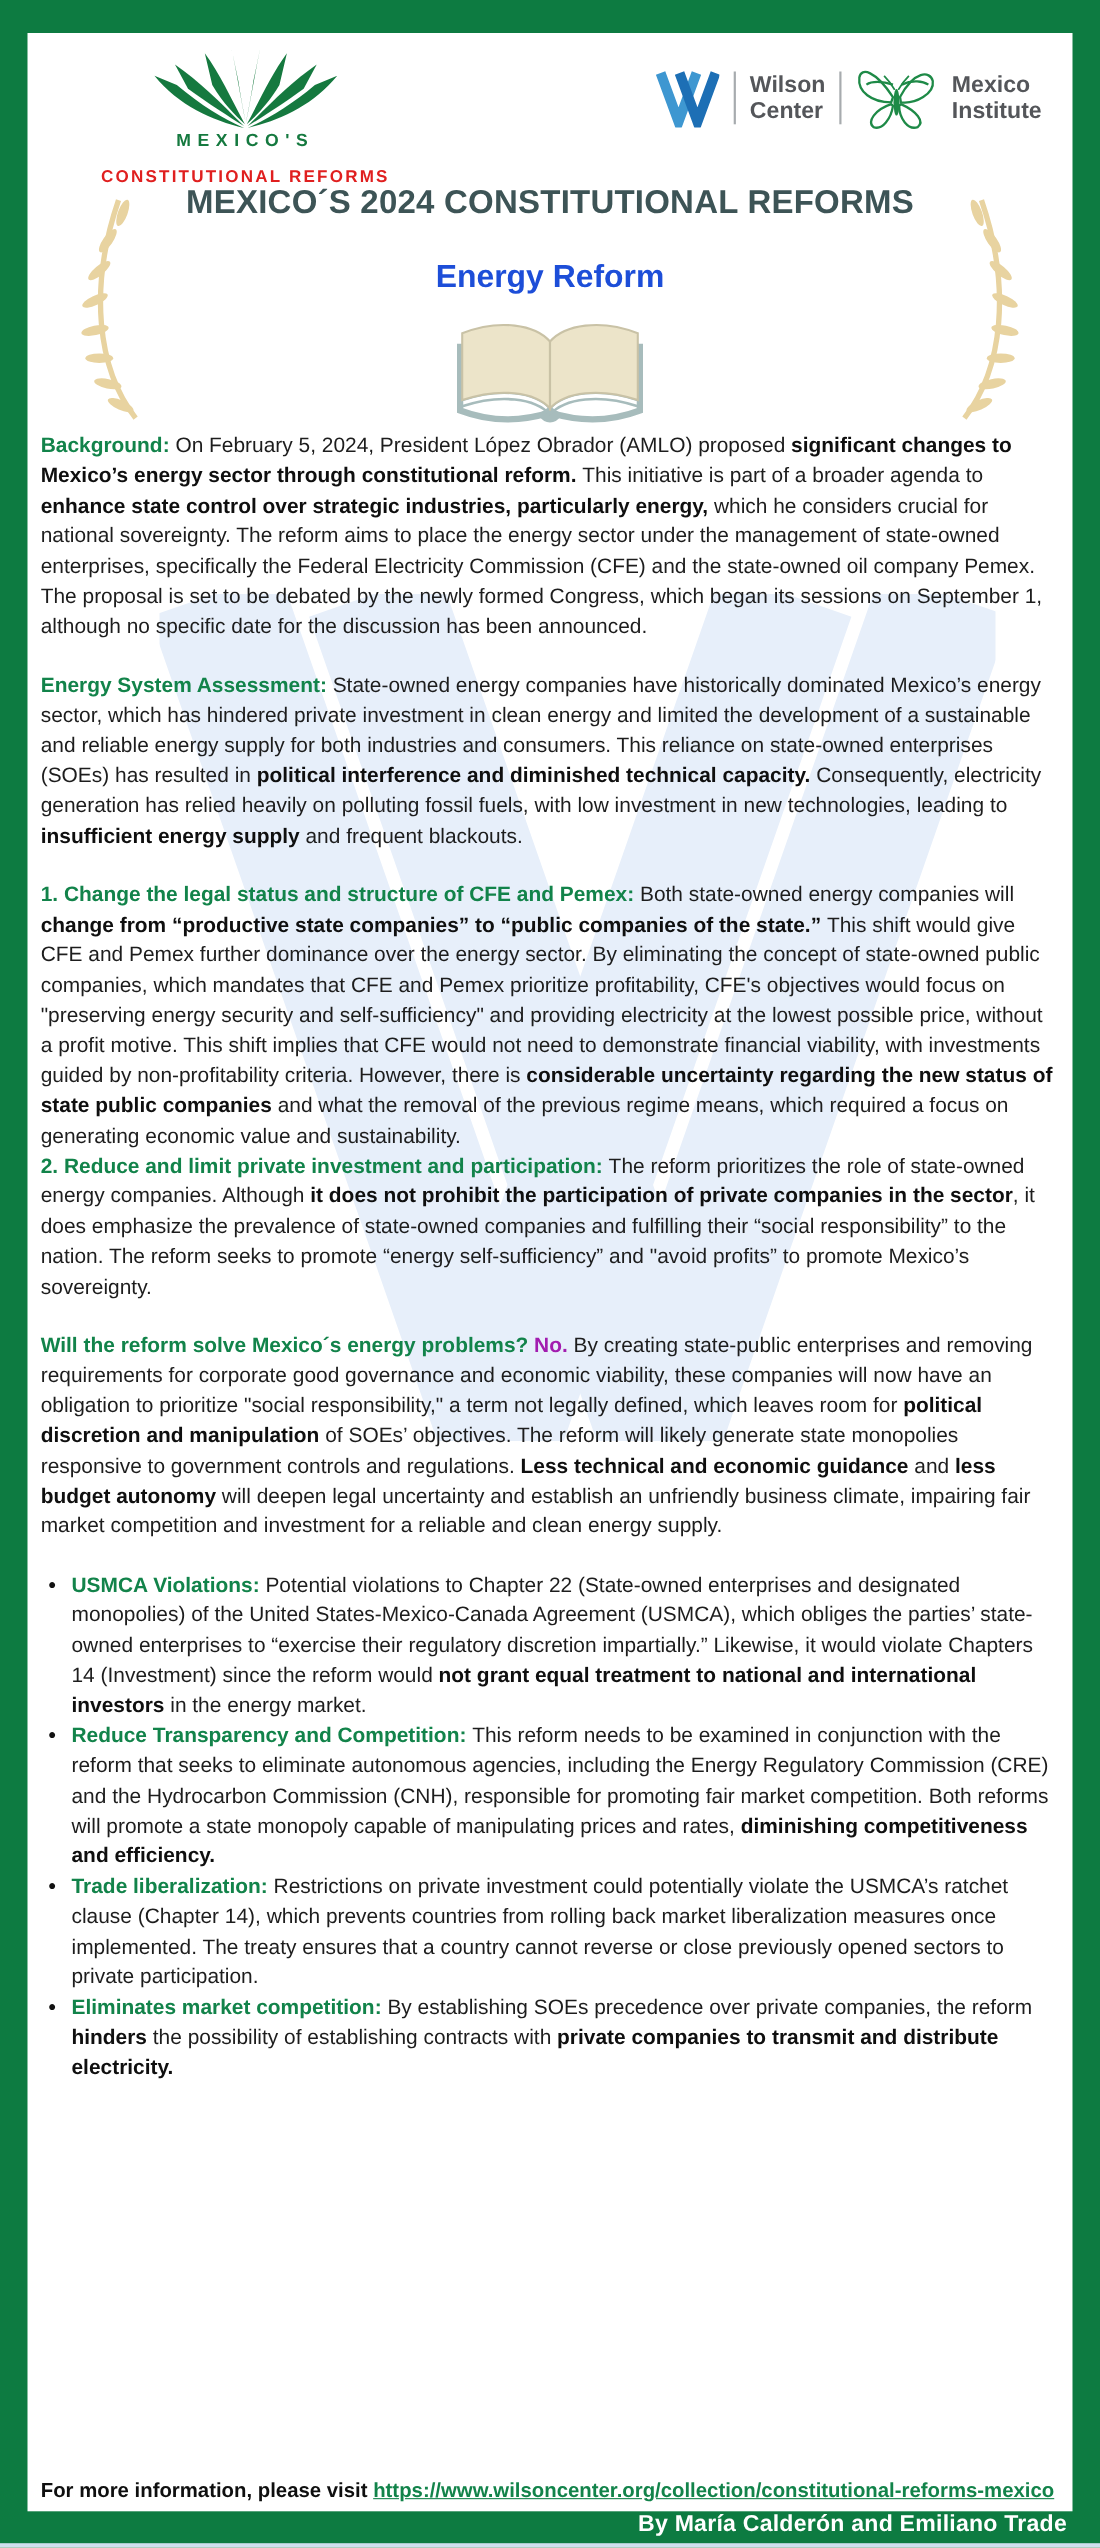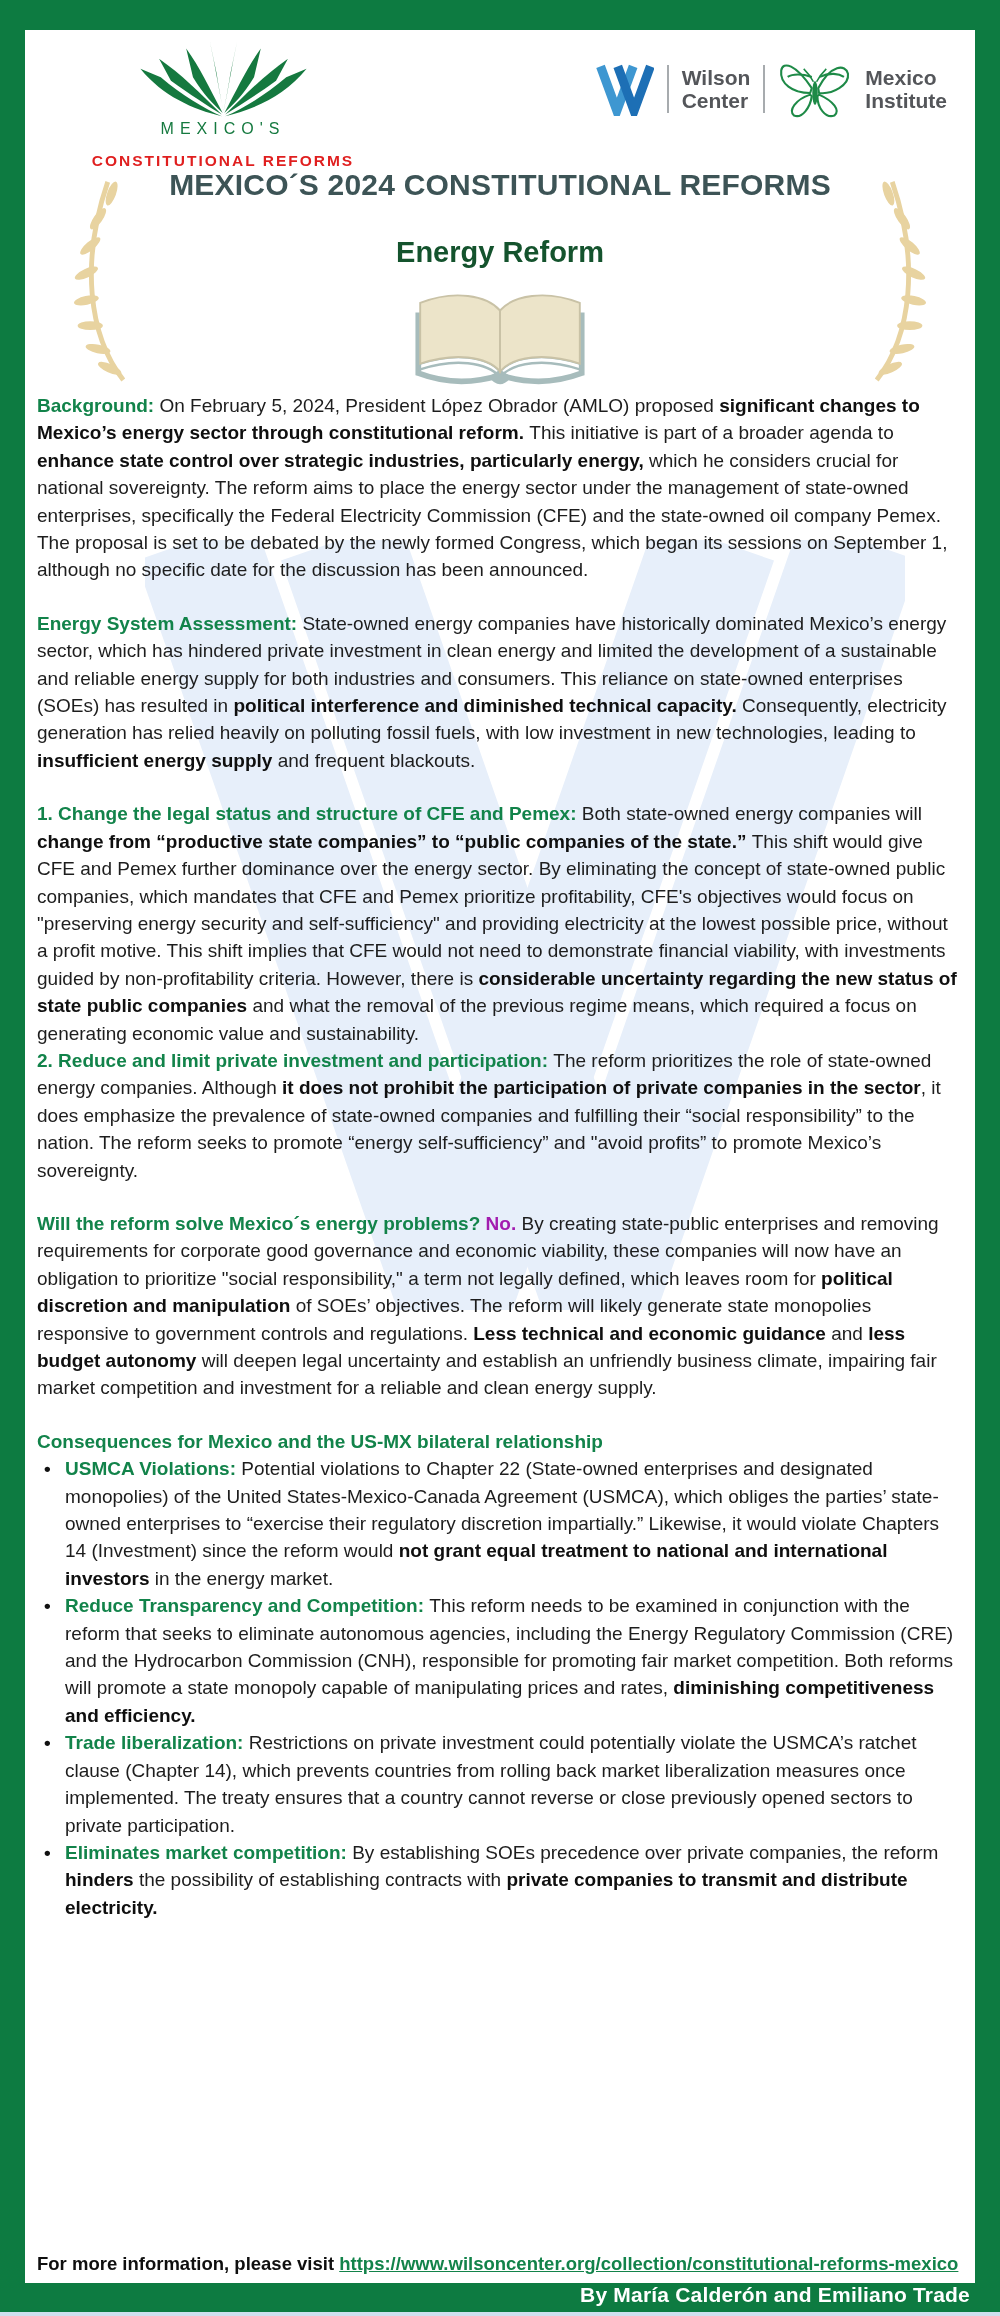--- a/index.html
+++ b/index.html
@@ -12,34 +12,34 @@
     background:#ffffff;overflow:hidden;
   }
   .bottom-strip{position:absolute;left:0;right:0;bottom:0;height:4px;background:#cfe0ee;}
   .authors{
     position:absolute;right:30px;bottom:9px;color:#ffffff;font-weight:700;
     font-size:21px;letter-spacing:.2px;z-index:3;
   }
   
   .logo-left{position:absolute;left:12px;top:10px;width:372px;text-align:center;z-index:2;}
   .logo-left svg{display:block;margin:0 auto;}
-  .logo-left .l1{color:#15793f;font-weight:400;font-size:16px;letter-spacing:6px;margin-top:2px;}
+  .logo-left .l1{color:#15793f;font-weight:700;font-size:16px;letter-spacing:6px;margin-top:2px;}
   .logo-left .l2{color:#e01f1f;font-weight:700;font-size:15.5px;letter-spacing:2px;margin-top:14px;}
   .brand-right{
     position:absolute;right:28px;top:26px;display:flex;align-items:center;gap:13px;z-index:2;
   }
   .brand-divider{width:2px;height:48px;background:#a7abae;}
   .brand-text{color:#54565a;font-weight:700;font-size:21px;line-height:23px;}
   
   .title-main{
     position:absolute;left:0;right:0;top:138px;text-align:center;color:#3d5456;
     font-size:30px;font-weight:800;letter-spacing:.2px;z-index:2;
   }
   .title-sub{
-    position:absolute;left:0;right:0;top:206px;text-align:center;color:#14532d;
+    position:absolute;left:0;right:0;top:206px;text-align:center;color:#1d4ed8;
     font-size:29px;font-weight:800;z-index:2;
   }
   .laurel{position:absolute;top:140px;z-index:1;}
   .laurel.left{left:40px;}
   .laurel.right{right:40px;transform:scaleX(-1);}
   .book{position:absolute;left:50%;top:250px;transform:translateX(-50%);z-index:2;}
   
   .watermark{position:absolute;left:120px;top:510px;z-index:0;}
   
   .body{
@@ -162,21 +162,20 @@
       <path d="M100,32 C114,16 148,10 184,24 L184,88 C148,76 114,80 100,96 Z" fill="#ece4c9" stroke="#c9c2a6" stroke-width="2"></path>
       <path d="M100,32 L100,96" stroke="#c9c2a6" stroke-width="2"></path>
     </svg>
 
     <div class="body">
       <p class="para"><span class="run run-g">Background: </span><span class="run run-n">On February 5, 2024, President López Obrador (AMLO) proposed </span><span class="run run-b">significant changes to Mexico’s energy sector through constitutional reform. </span><span class="run run-n">This initiative is part of a broader agenda to </span><span class="run run-b">enhance state control over strategic industries, particularly energy, </span><span class="run run-n">which he considers crucial for national sovereignty. The reform aims to place the energy sector under the management of state-owned enterprises, specifically the Federal Electricity Commission (CFE) and the state-owned oil company Pemex. The proposal is set to be debated by the newly formed Congress, which began its sessions on September 1, although no specific date for the discussion has been announced.</span></p>
       <p class="para"><span class="run run-g">Energy System Assessment: </span><span class="run run-n">State-owned energy companies have historically dominated Mexico’s energy sector, which has hindered private investment in clean energy and limited the development of a sustainable and reliable energy supply for both industries and consumers. This reliance on state-owned enterprises (SOEs) has resulted in </span><span class="run run-b">political interference and diminished technical capacity. </span><span class="run run-n">Consequently, electricity generation has relied heavily on polluting fossil fuels, with low investment in new technologies, leading to </span><span class="run run-b">insufficient energy supply </span><span class="run run-n">and frequent blackouts.</span></p>
       <p class="para tight"><span class="run run-g">1. Change the legal status and structure of CFE and Pemex: </span><span class="run run-n"> Both state-owned energy companies will </span><span class="run run-b">change from “productive state companies” to “public companies of the state.” </span><span class="run run-n">This shift would give CFE and Pemex further dominance over the energy sector. By eliminating the concept of state-owned public companies, which mandates that CFE and Pemex prioritize profitability, CFE's objectives would focus on "preserving energy security and self-sufficiency" and providing electricity at the lowest possible price, without a profit motive. This shift implies that CFE would not need to demonstrate financial viability, with investments guided by non-profitability criteria. However, there is </span><span class="run run-b">considerable uncertainty regarding the new status of state public companies </span><span class="run run-n">and what the removal of the previous regime means, which required a focus on generating economic value and sustainability.</span></p>
       <p class="para"><span class="run run-g">2. Reduce and limit private investment and participation: </span><span class="run run-n">The reform prioritizes the role of state-owned energy companies. Although </span><span class="run run-b">it does not prohibit the participation of private companies in the sector</span><span class="run run-n">, it does emphasize the prevalence of state-owned companies and fulfilling their “social responsibility” to the nation. The reform seeks to promote “energy self-sufficiency” and "avoid profits” to promote Mexico’s sovereignty.</span></p>
       <p class="para"><span class="run run-g">Will the reform solve Mexico´s energy problems? </span><span class="run run-r">No. </span><span class="run run-n">By creating state-public enterprises and removing requirements for corporate good governance and economic viability, these companies will now have an obligation to prioritize "social responsibility," a term not legally defined, which leaves room for </span><span class="run run-b">political discretion and manipulation </span><span class="run run-n">of SOEs’ objectives. The reform will likely generate state monopolies responsive to government controls and regulations. </span><span class="run run-b">Less technical and economic guidance </span><span class="run run-n">and </span><span class="run run-b">less budget autonomy </span><span class="run run-n">will deepen legal uncertainty and establish an unfriendly business climate, impairing fair market competition and investment for a reliable and clean energy supply.</span></p>
-      <p class="para tight"><span class="run run-g">Consequences for Mexico and the US-MX bilateral relationship</span></p>
       <ul class="bullets">
         <li><span class="run run-g">USMCA Violations: </span><span class="run run-n">Potential violations to Chapter 22 (State-owned enterprises and designated monopolies) of the United States-Mexico-Canada Agreement (USMCA), which obliges the parties’ state-owned enterprises to “exercise their regulatory discretion impartially.” Likewise, it would violate Chapters 14 (Investment) since the reform would </span><span class="run run-b">not grant equal treatment to national and international investors </span><span class="run run-n">in the energy market.</span></li>
         <li><span class="run run-g">Reduce Transparency and Competition: </span><span class="run run-n">This reform needs to be examined in conjunction with the reform that seeks to eliminate autonomous agencies, including the Energy Regulatory Commission (CRE) and the Hydrocarbon Commission (CNH), responsible for promoting fair market competition. Both reforms will promote a state monopoly capable of manipulating prices and rates, </span><span class="run run-b">diminishing competitiveness and efficiency.</span></li>
         <li><span class="run run-g">Trade liberalization: </span><span class="run run-n">Restrictions on private investment could potentially violate the USMCA’s ratchet clause (Chapter 14), which prevents countries from rolling back market liberalization measures once implemented. The treaty ensures that a country cannot reverse or close previously opened sectors to private participation.</span></li>
         <li><span class="run run-g">Eliminates market competition: </span><span class="run run-n">By establishing SOEs precedence over private companies, the reform </span><span class="run run-b">hinders </span><span class="run run-n">the possibility of establishing contracts with </span><span class="run run-b">private companies to transmit and distribute electricity.</span></li>
       </ul>
     </div>
 
     <div class="footer-line">
       <span>For more information, please visit </span><a href="#">https://www.wilsoncenter.org/collection/constitutional-reforms-mexico</a>

